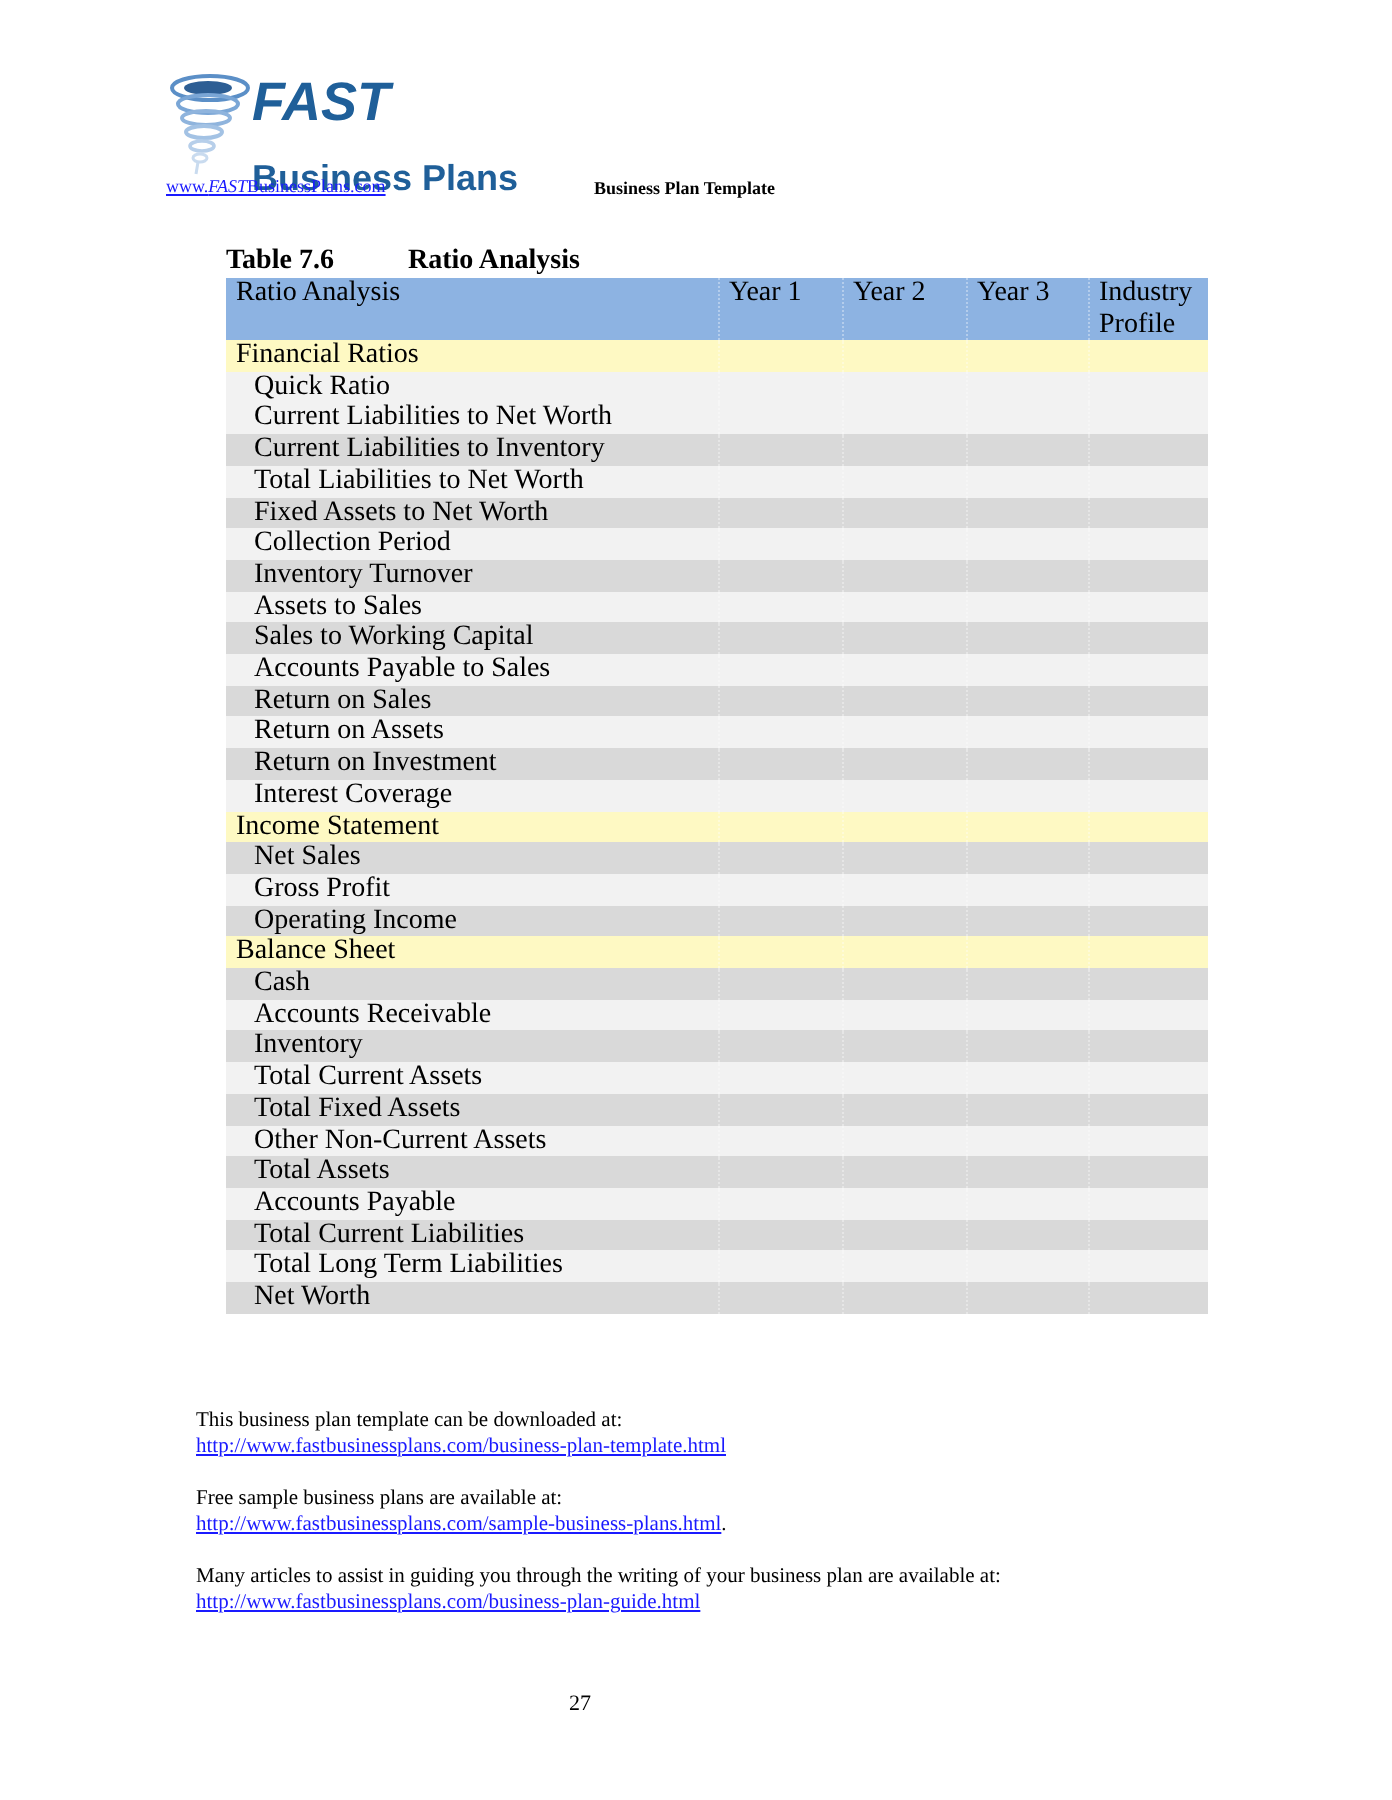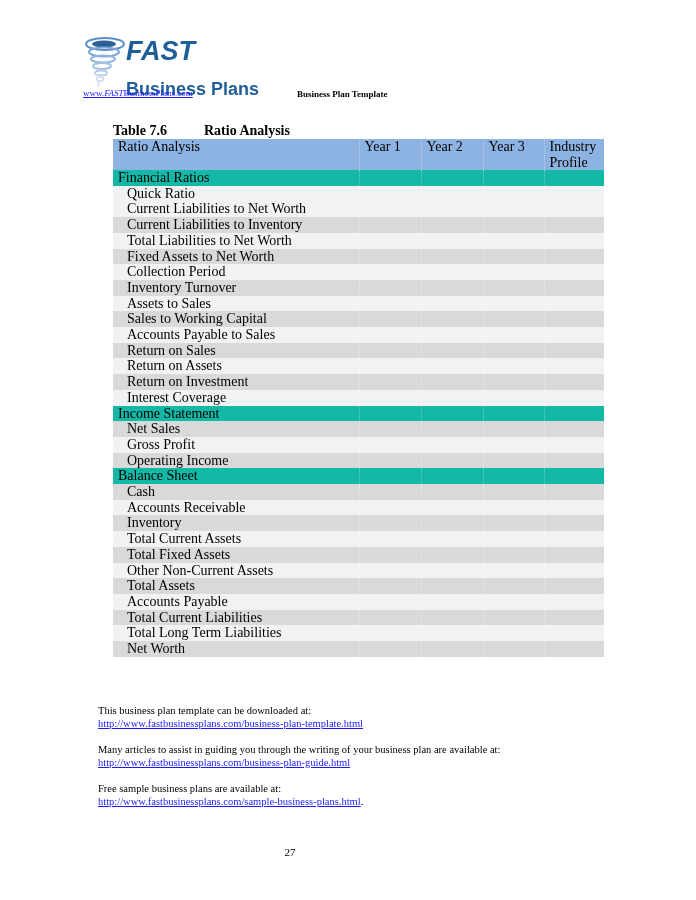--- a/index.html
+++ b/index.html
@@ -18,21 +18,21 @@
     .table-caption { position: absolute; left: 113px; top: 123px; font-size: 14px; font-weight: bold; }
     .table-caption .num { display: inline-block; width: 91px; }
 
     table.ratio { position: absolute; left: 113px; top: 139px; width: 491px; border-collapse: collapse;
                   font-size: 14px; table-layout: fixed; }
     table.ratio td { padding: 0 5px; height: 15.7px; line-height: 15.7px; border-right: 1px dotted rgba(255,255,255,0.35); white-space: nowrap; }
     table.ratio td:last-child { border-right: none; }
     col.c0 { width: 246px; } col.c1 { width: 62px; } col.c2 { width: 62px; } col.c3 { width: 61px; } col.c4 { width: 60px; }
     tr.head td { background: #8db3e2; vertical-align: top; line-height: 15.5px; height: 31px; }
     tr.head td.num { text-align: left; }
-    tr.section td { background: #14b8a6; }
+    tr.section td { background: #fef9c3; }
     tr.light td { background: #f2f2f2; }
     tr.dark td { background: #d9d9d9; }
     td.indent { padding-left: 14px !important; }
 
     .footer { position: absolute; left: 82px; top: 704px; font-size: 10.5px; line-height: 13px; }
     .footer p { margin: 0 0 13px 16px; }
     .footer a { color: #1a1aff; text-decoration: underline; }
     .page-num { position: absolute; left: 0; width: 580px; top: 846px; text-align: center; font-size: 11px; }
   </style>
 </head>
@@ -291,17 +291,17 @@
         <td></td>
         <td></td>
         <td></td>
         <td></td>
       </tr>
     </tbody>
 </table>
 
 <div class="footer">
   <p><span>This business plan template can be downloaded at:</span><br><a>http://www.fastbusinessplans.com/business-plan-template.html</a></p>
+  <p><span>Free sample business plans are available at:</span><br><a>http://www.fastbusinessplans.com/sample-business-plans.html</a><span>.</span></p>
   <p><span>Many articles to assist in guiding you through the writing of your business plan are available at:</span><br><a>http://www.fastbusinessplans.com/business-plan-guide.html</a></p>
-  <p><span>Free sample business plans are available at:</span><br><a>http://www.fastbusinessplans.com/sample-business-plans.html</a><span>.</span></p>
 </div>
 
 <div class="page-num">27</div>
 
 </body></html>

